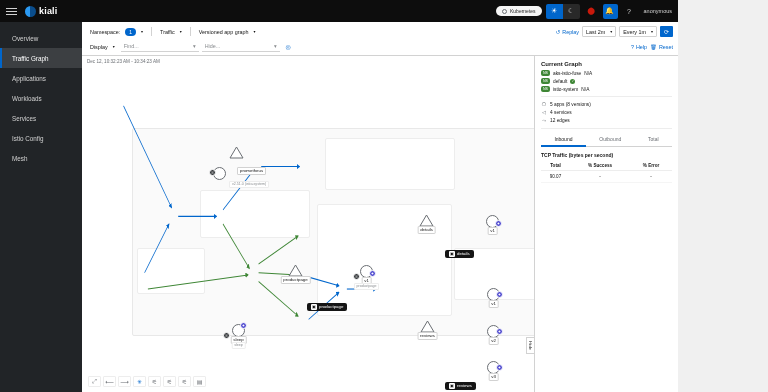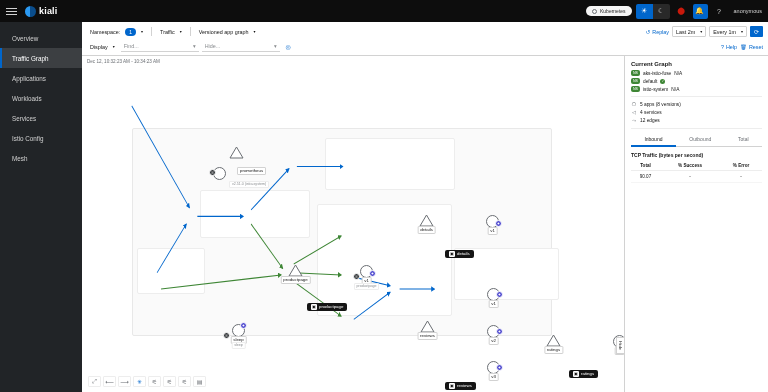--- a/index.html
+++ b/index.html
@@ -2,21 +2,21 @@
 <html><head>
 <meta charset="utf-8">
 <style>
   * { box-sizing: border-box; }
   html, body { margin:0; padding:0; }
   body {
     width:768px; height:392px; overflow:hidden;
     font-family:"Liberation Sans", sans-serif;
     font-size:6px; color:#151515; background:#f0f0f0;
   }
-  .app { position:relative; width:768px; height:392px; display:flex; flex-direction:column; }
+  .app { position:relative; width:678px; height:392px; display:flex; flex-direction:column; }
 
   
   .masthead {
     height:22px; background:#0d0d0d; display:flex; align-items:center;
     padding:0 6px; flex:0 0 22px; color:#fff;
   }
   .hamburger { width:13px; height:13px; display:flex; flex-direction:column;
     justify-content:center; gap:2px; cursor:pointer; margin-right:6px; }
   .hamburger i { display:block; height:1px; background:#d2d2d2; width:11px; }
   .brand { display:flex; align-items:center; gap:3px; }

